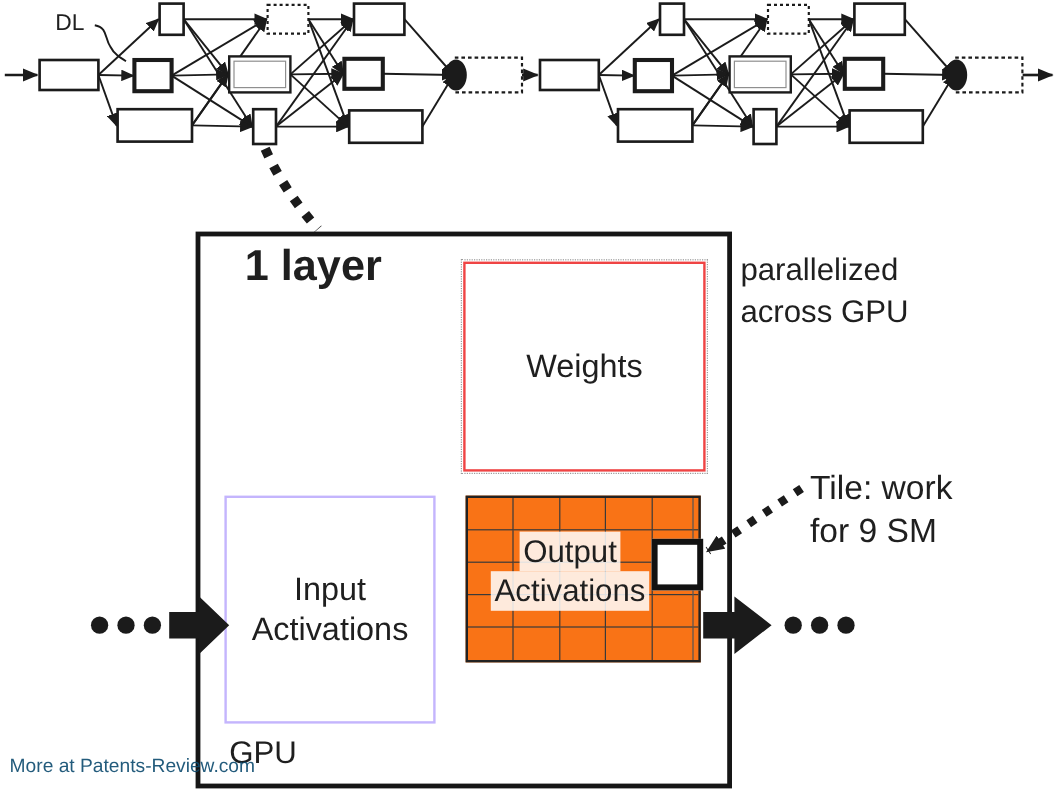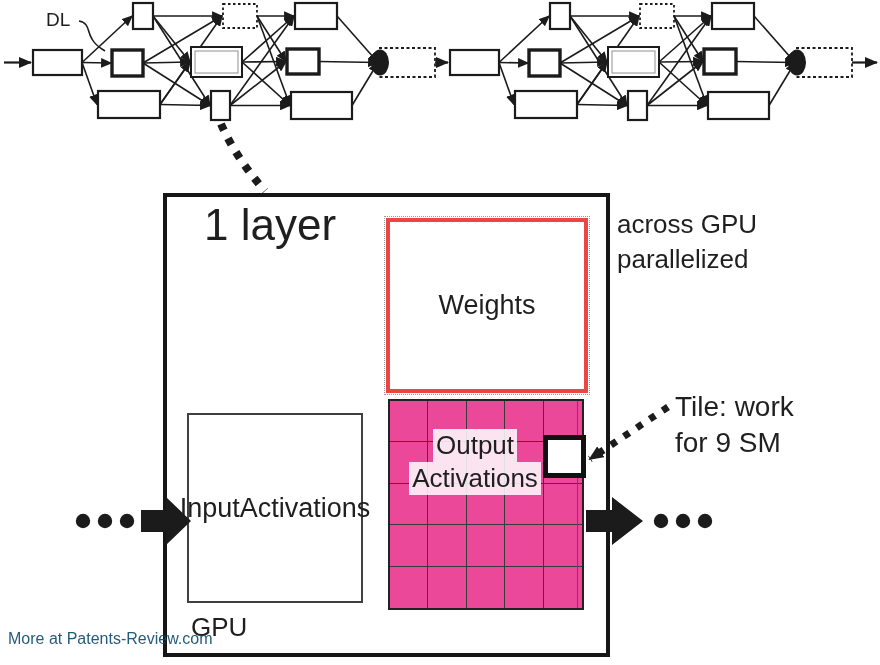--- a/index.html
+++ b/index.html
@@ -5,34 +5,34 @@
   html,body{margin:0;padding:0;background:#fff;}
   #stage{position:relative;width:880px;height:665px;background:#ffffff;overflow:hidden;
          font-family:"Liberation Sans", sans-serif;color:#1f1f1f;}
   svg{position:absolute;left:0;top:0;}
   #net-svg{z-index:0;}
   #overlay-svg{z-index:5;pointer-events:none;}
   .abs{position:absolute;}
   
   #gpu-box{left:163px;top:193px;width:447px;height:464px;border:4px solid #161616;
            box-sizing:border-box;background:transparent;z-index:1;}
-  #layer-title{left:204px;top:200px;font-size:44px;z-index:2;}
-  
-  #weights-box{left:386px;top:218px;width:202px;height:175px;border:4px solid #ef4444;
+  #layer-title{left:204px;top:200px;font-size:36px;z-index:2;font-weight:bold;}
+  
+  #weights-box{left:386px;top:218px;width:202px;height:175px;border:2px solid #ef4444;
                outline:1px dotted #9a9a9a;outline-offset:1px;box-sizing:border-box;background:#fff;
                display:flex;align-items:center;justify-content:center;z-index:2;}
   #weights-box .lbl{font-size:27px;}
   
-  #input-box{left:187px;top:413px;width:176px;height:190px;border:2px solid #404040;
-             box-sizing:border-box;background:#fff;display:flex;flex-direction:row;
+  #input-box{left:187px;top:413px;width:176px;height:190px;border:2px solid #c4b5fd;
+             box-sizing:border-box;background:#fff;display:flex;flex-direction:column;
              align-items:center;justify-content:center;z-index:2;}
   #input-box .lbl{font-size:27px;line-height:33px;text-align:center;}
   
-  #output-grid{left:388px;top:399px;width:196px;height:211px;border:2.5px solid #222;
-               box-sizing:border-box;background:#ec4899;z-index:2;}
+  #output-grid{left:388px;top:413px;width:196px;height:139px;border:2.5px solid #222;
+               box-sizing:border-box;background:#f97316;z-index:2;}
   #output-grid .cells{position:absolute;inset:0;display:grid;
                       grid-template-columns:repeat(5,1fr);grid-template-rows:repeat(5,1fr);}
   #output-grid .cell{box-sizing:border-box;}
   #output-grid .cell.br{border-right:1.6px solid #3a3a3a;}
   #output-grid .cell.bb{border-bottom:1.6px solid #3a3a3a;}
   #output-grid .rstrip{position:absolute;top:0;bottom:0;right:4px;border-left:1.5px solid #555;}
   #tile-highlight{position:absolute;border:5px solid #111;background:#fff;box-sizing:border-box;z-index:3;}
   #output-label{position:absolute;left:0;top:28px;right:22px;bottom:0;display:flex;flex-direction:column;
                 align-items:center;justify-content:flex-start;z-index:2;pointer-events:none;}
   #output-label .lbl{font-size:26px;line-height:33px;background:rgba(255,255,255,0.85);padding:0 3px;}
@@ -190,22 +190,22 @@
     <div id="tile-highlight" style="left: 153.3px; top: 34.3px; width: 43.2px; height: 42.8px;"></div>
     <div id="output-label">
       <span class="lbl">Output</span>
       <span class="lbl">Activations</span>
     </div>
   </div>
 
   <div class="abs" id="gpu-label">GPU</div>
 
   <div class="abs" id="parallel-note">
+    <div>parallelized</div>
     <div>across GPU</div>
-    <div>parallelized</div>
   </div>
 
   <div class="abs" id="tile-note">
     <div>Tile: work</div>
     <div>for 9 SM</div>
   </div>
 
   <div class="abs" id="watermark" style="color: #0c4a6e;">More at Patents-Review.com</div>
 
   <svg id="overlay-svg" width="880" height="665">

